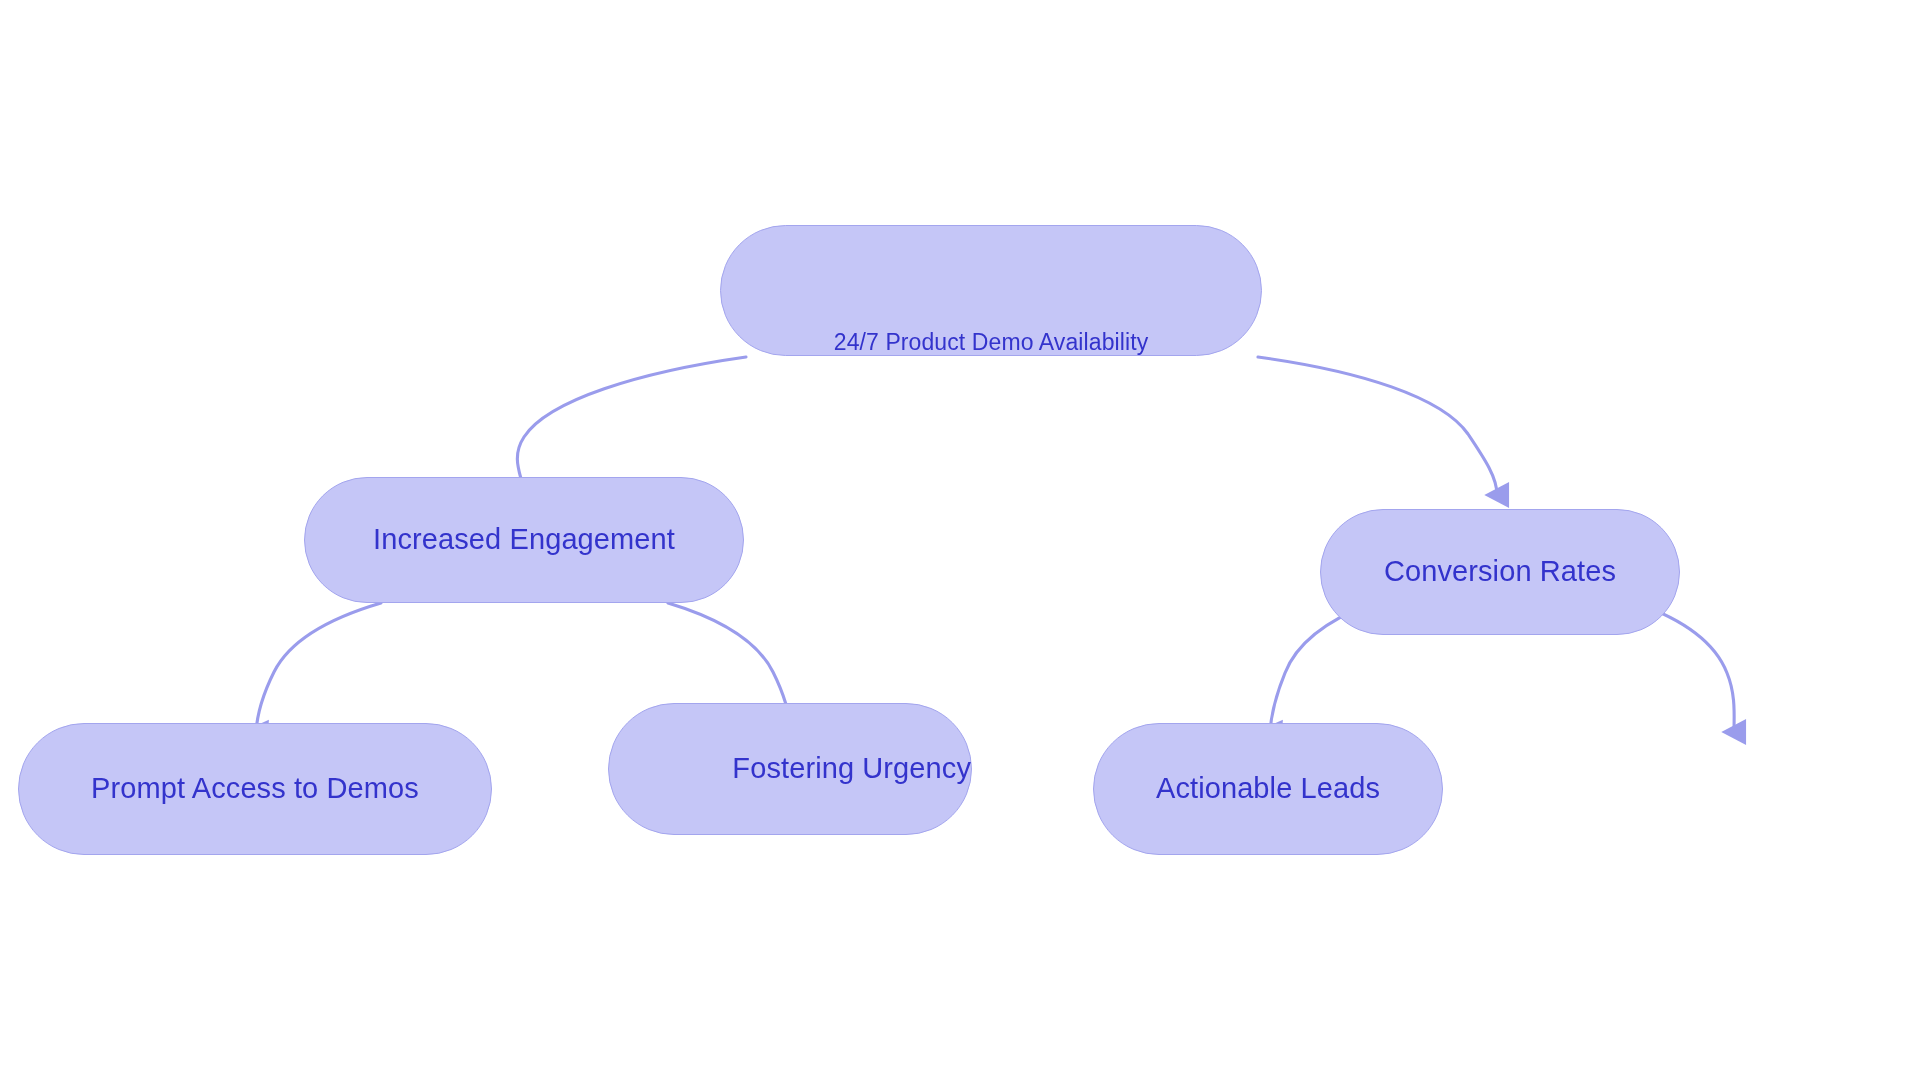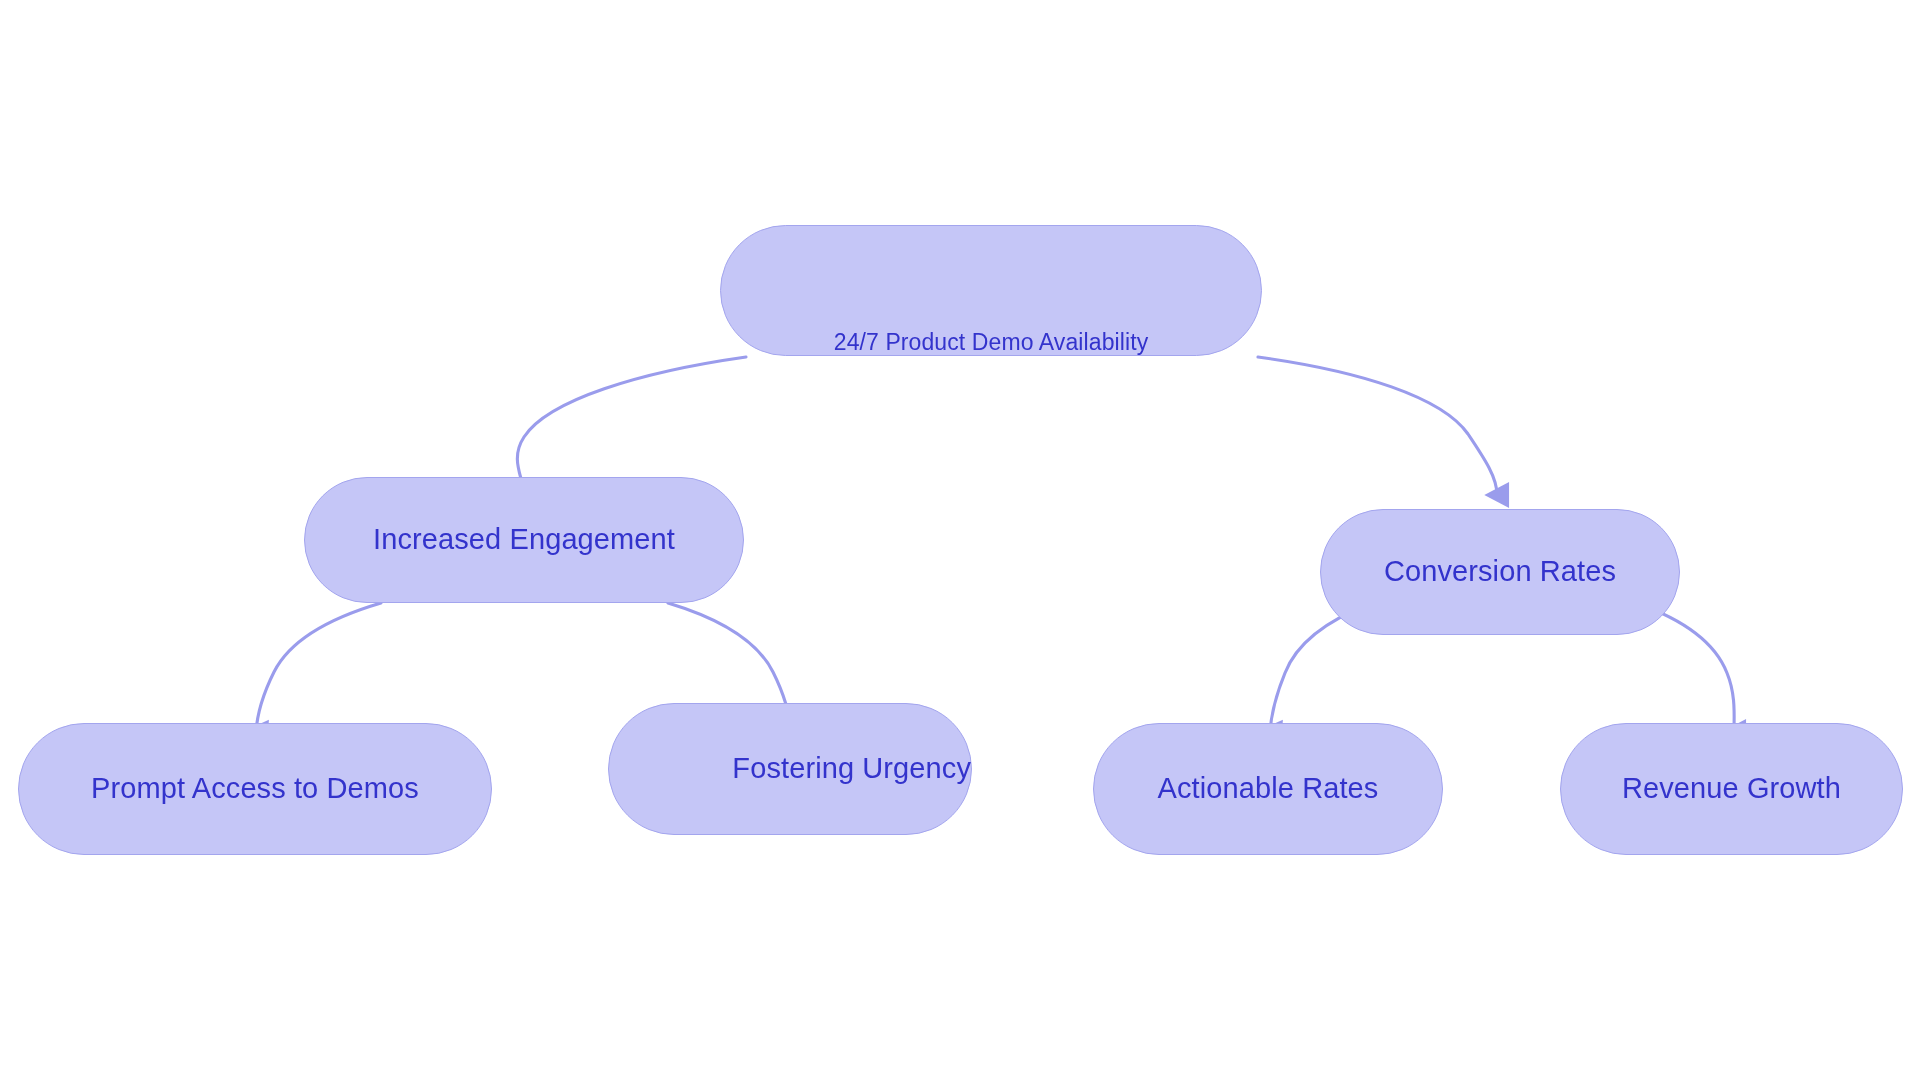--- a/index.html
+++ b/index.html
@@ -95,20 +95,17 @@
 
   <div class="flow-node node-leaf" style="left:18px; top:723px; width:474px; height:132px;">
     <span class="node-label">Prompt Access to Demos</span>
   </div>
 
   <div class="flow-node node-leaf" style="left:608px; top:703px; width:364px; height:132px;justify-content:flex-end;">
     <span class="node-label">Fostering Urgency</span>
   </div>
 
   <div class="flow-node node-leaf" style="left:1093px; top:723px; width:350px; height:132px;">
-    <span class="node-label">Actionable Rates</span>
+    <span class="node-label">Actionable Leads</span>
   </div>
 
-  <div class="flow-node node-leaf" style="left:1560px; top:723px; width:343px; height:132px;">
-    <span class="node-label">Revenue Growth</span>
-  </div>
 
 </div>
 
 </body></html>

